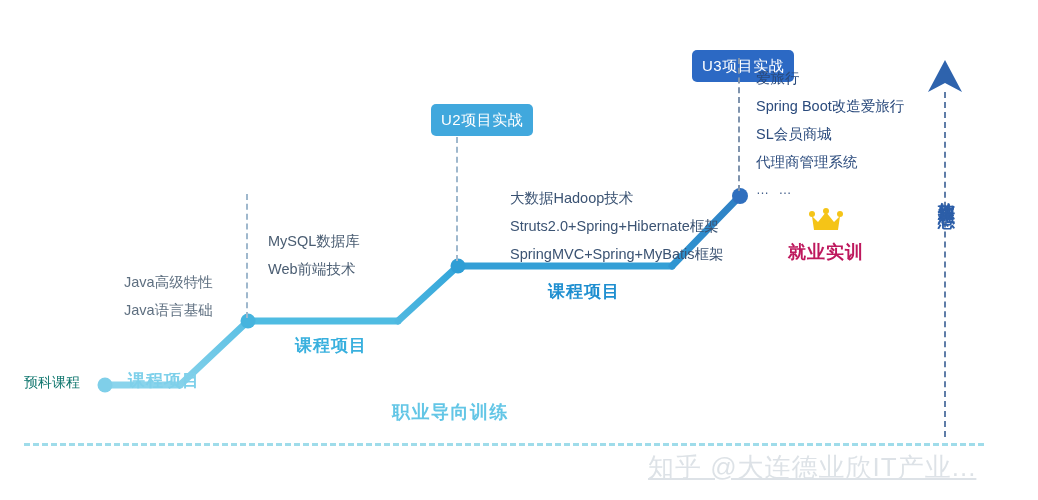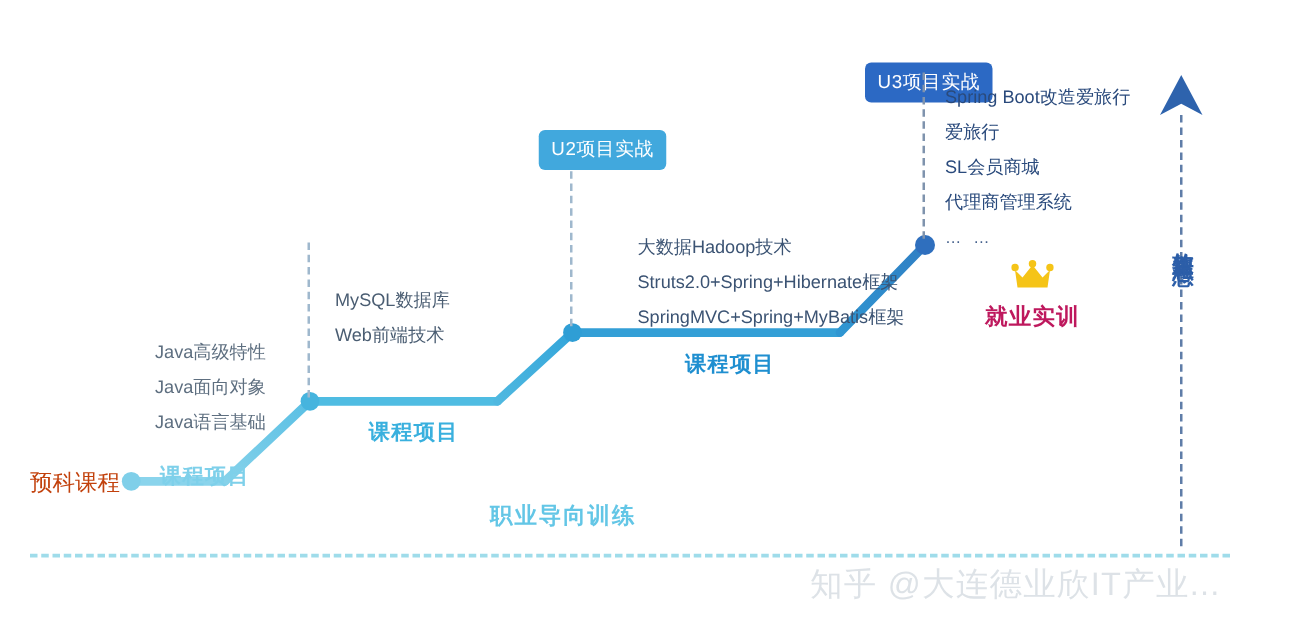--- a/index.html
+++ b/index.html
@@ -66,22 +66,22 @@
     white-space: nowrap;
     letter-spacing: 1px;
   }
   .cap-1 { color: #7ed0ea; }
   .cap-2 { color: #39b0de; }
   .cap-3 { color: #1f8fd0; }
 
   
   .start-label {
     position: absolute;
-    font-size: 18px;
-    color: #c2410c;
+    font-size: 14px;
+    color: #0f766e;
     white-space: nowrap;
   }
 
   
   .employ-wrap {
     position: absolute;
     text-align: center;
     white-space: nowrap;
   }
   .employ-label {
@@ -179,21 +179,20 @@
   </svg>
 
   <div class="v-dash" style="left:944px; top:92px; height:345px; border-left-color:#5f7da8;"></div>
 
   <div class="axis-label" style="left:938px; top:188px;">软件工程思想</div>
 
   <div class="start-label" style="left:24px; top:374px;">预科课程</div>
 
   <div class="course-list c-tier1" style="left:124px; top:268px;">
     <div class="course-item">Java高级特性</div>
-    <div class="course-item">Java面向对象</div>
     <div class="course-item">Java语言基础</div>
   </div>
 
   <div class="step-caption cap-1" style="left:128px; top:369px;">课程项目</div>
 
   <div class="v-dash" style="left:246px; top:194px; height:124px;"></div>
 
   <div class="course-list c-tier2" style="left:268px; top:227px;">
     <div class="course-item">MySQL数据库</div>
     <div class="course-item">Web前端技术</div>
@@ -209,36 +208,36 @@
     <div class="course-item">Struts2.0+Spring+Hibernate框架</div>
     <div class="course-item">SpringMVC+Spring+MyBatis框架</div>
   </div>
 
   <div class="step-caption cap-3" style="left:548px; top:280px;">课程项目</div>
 
   <div class="stage-badge badge-u3" style="left:692px; top:24px;">U3项目实战</div>
   <div class="v-dash u3" style="left:738px; top:58px; height:133px;"></div>
 
   <div class="course-list c-tier4" style="left:756px; top:64px;">
+    <div class="course-item">爱旅行</div>
     <div class="course-item">Spring Boot改造爱旅行</div>
-    <div class="course-item">爱旅行</div>
     <div class="course-item">SL会员商城</div>
     <div class="course-item">代理商管理系统</div>
     <div class="course-item" style="font-size:13px; letter-spacing:3px; color:#44608c;">…  …</div>
   </div>
 
   <div class="employ-wrap" style="left:788px; top:208px;">
     <svg width="34" height="26" viewBox="0 0 34 26">
       <path d="M3 8 L9 14 L17 4 L25 14 L31 8 L29 22 L5 22 Z" fill="#f5c417"></path>
       <circle cx="3" cy="6" r="3" fill="#f5c417"></circle>
       <circle cx="17" cy="3" r="3" fill="#f5c417"></circle>
       <circle cx="31" cy="6" r="3" fill="#f5c417"></circle>
     </svg>
     <div class="employ-label">就业实训</div>
   </div>
 
   <div class="band-label" style="left:392px; top:400px;">职业导向训练</div>
 
   <div class="bottom-rule" style="left:24px; top:443px; width:960px;"></div>
 
-  <div class="watermark" style="left:648px; top:450px;">知乎 @大连德业欣IT产业...</div>
+  <div class="watermark" style="left:648px; top:450px;text-decoration:underline;">知乎 @大连德业欣IT产业...</div>
 
 </div>
 
 </body></html>

